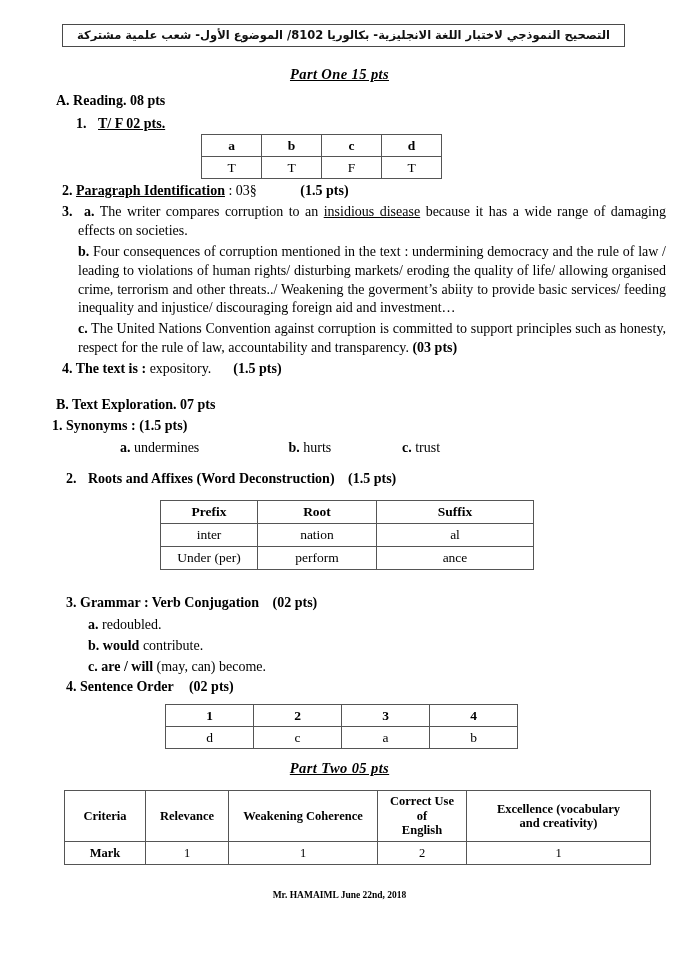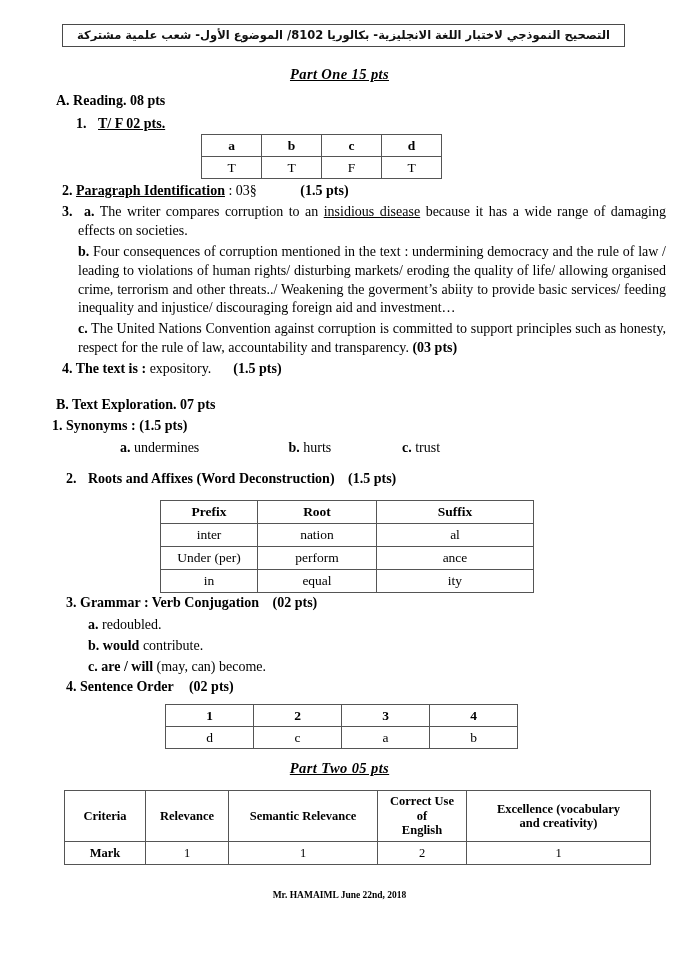--- a/index.html
+++ b/index.html
@@ -225,25 +225,20 @@
     <tr>
       <td>inter</td>
       <td>nation</td>
       <td>al</td>
     </tr>
     <tr>
       <td>Under (per)</td>
       <td>perform</td>
       <td>ance</td>
     </tr>
-    <tr>
-      <td>in</td>
-      <td>equal</td>
-      <td>ity</td>
-    </tr>
   </tbody>
     </table>
 
   <div class="abs line ans-row b" id="item-b3">
     <span>3. Grammar : Verb Conjugation</span>
     <span style="margin-left:10px">(02 pts)</span>
   </div>
 
   <div class="abs" id="item-b3-ans">
     <p class="line para" style="margin:0">
@@ -281,21 +276,21 @@
 
   <div class="abs part-title" id="part-two-title">
     <span>Part Two 05 pts</span>
   </div>
 
   <table id="tbl-rubric">
     <tbody>
         <tr class="head">
       <th class="c-criteria">Criteria</th>
       <th class="c-relevance">Relevance</th>
-      <th class="c-semantic">Semantic  Relevance</th>
+      <th class="c-semantic">Weakening  Coherence</th>
       <th class="c-correct">
         <span>Correct Use</span><br>
         <span>of</span><br>
         <span>English</span>
       </th>
       <th class="c-excel">
         <span>Excellence (vocabulary</span><br>
         <span>and creativity)</span>
       </th>
     </tr>

